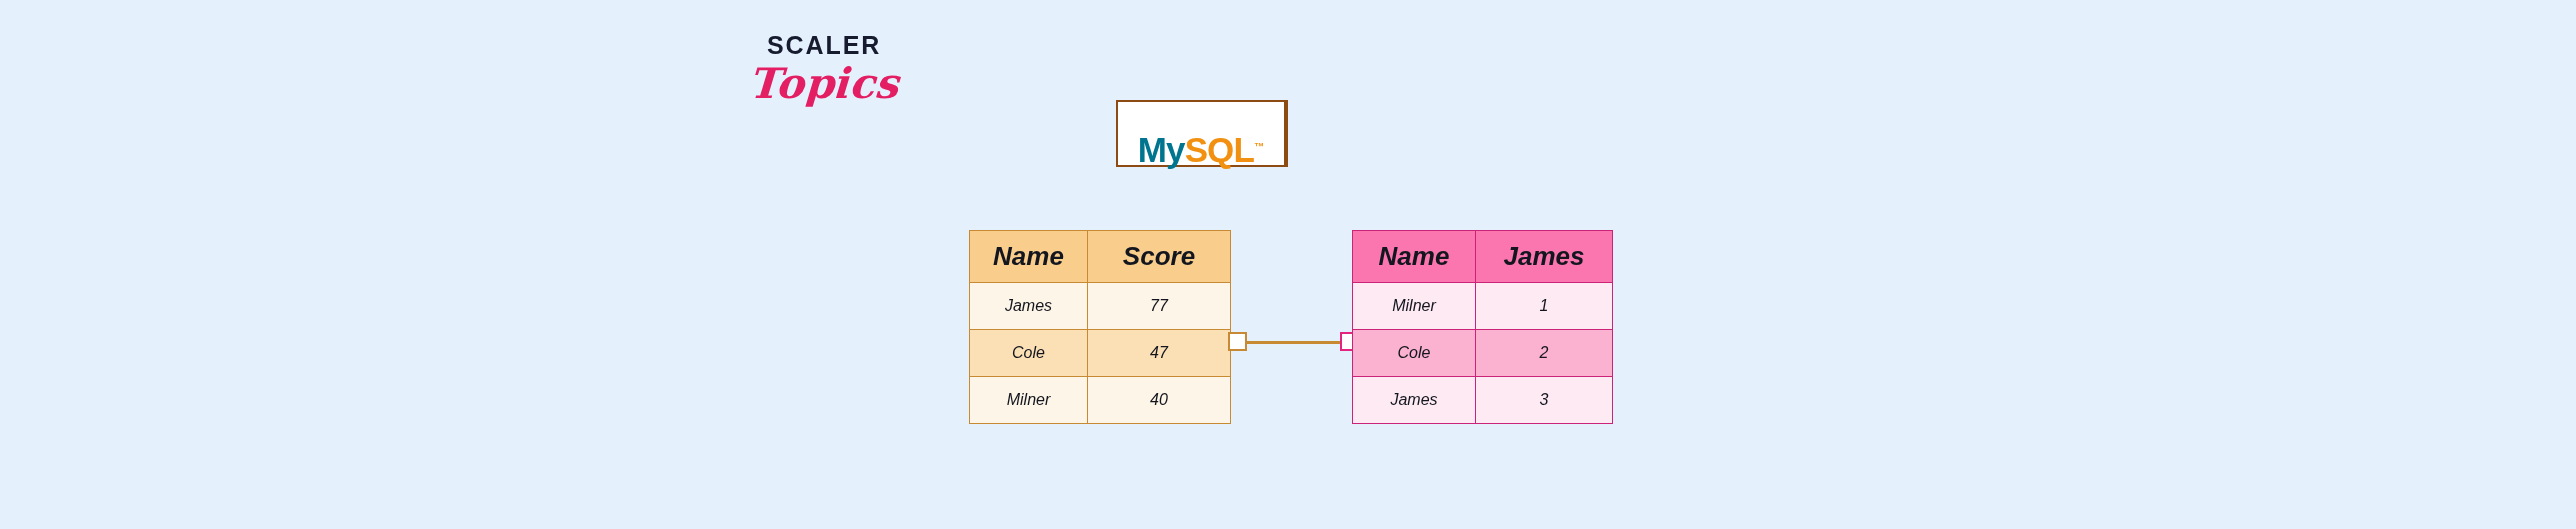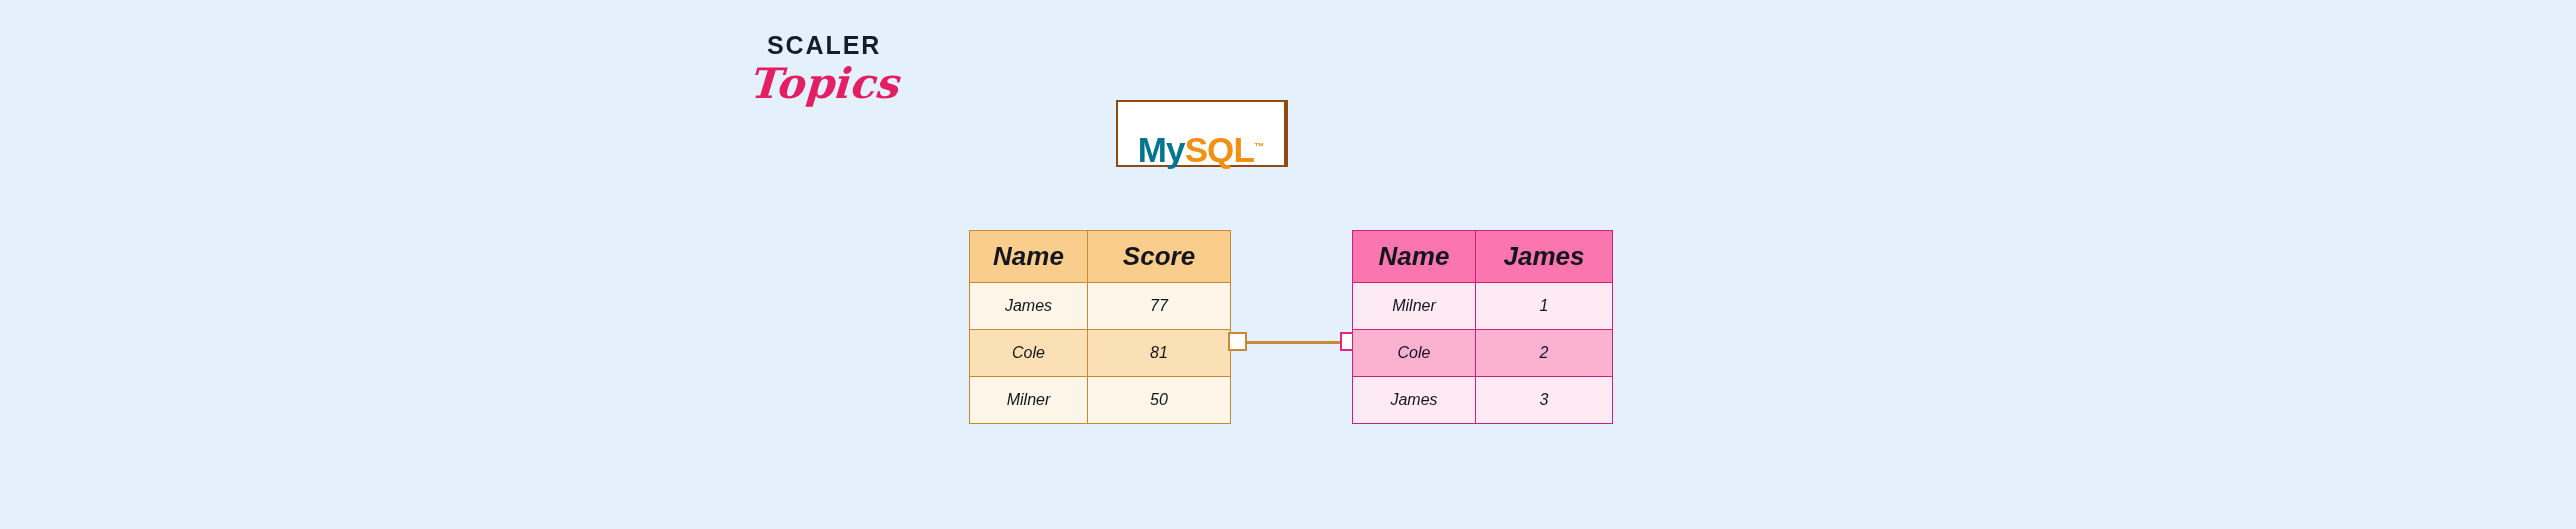--- a/index.html
+++ b/index.html
@@ -206,25 +206,25 @@
       <th>Score</th>
     </tr>
   </thead>
   <tbody>
     <tr class="row-a">
       <td>James</td>
       <td>77</td>
     </tr>
     <tr class="row-b">
       <td>Cole</td>
-      <td>81</td>
+      <td>47</td>
     </tr>
     <tr class="row-a">
       <td>Milner</td>
-      <td>50</td>
+      <td>40</td>
     </tr>
   </tbody>
 </table>
 
 <div class="connector-line"></div>
 <div class="connector-node left"></div>
 <div class="connector-node right"></div>
 
 <table class="data-table table-pink">
   <colgroup>

